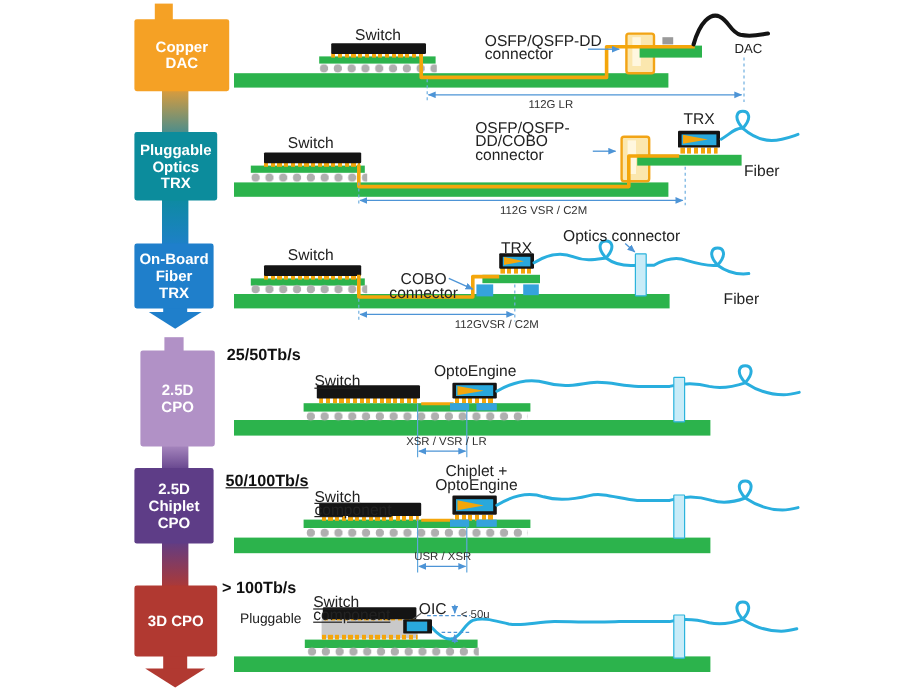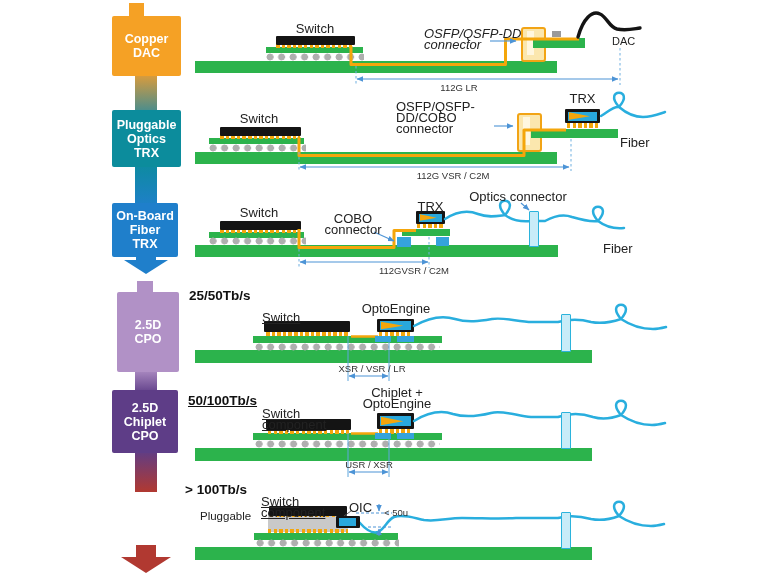--- a/index.html
+++ b/index.html
@@ -47,21 +47,21 @@
   <div class="band" style="left:135px;top:74px;width:22px;height:40px;background:linear-gradient(#DE9C3A,#3F8C93);"></div>
   <div class="band" style="left:135px;top:160px;width:22px;height:48px;background:linear-gradient(#0C8C9C,#1F7FCB);"></div>
   <div class="band" style="left:136px;top:250px;width:20px;height:11px;background:#1F7FCB;"></div>
   <div class="tri" style="left:124px;top:260px;border-left:22px solid transparent;border-right:22px solid transparent;border-top:14px solid #1F7FCB;"></div>
   <div class="abs" style="left:137px;top:281px;width:16px;height:13px;background:#B191C6;z-index:1;"></div>
   <div class="band" style="left:135px;top:368px;width:22px;height:26px;background:linear-gradient(#B191C6,#5E3D87);"></div>
   <div class="band" style="left:135px;top:450px;width:22px;height:42px;background:linear-gradient(#5E3D87,#B13931);"></div>
   <div class="band" style="left:136px;top:545px;width:20px;height:13px;background:#B13931;"></div>
   <div class="tri" style="left:121px;top:557px;border-left:25px solid transparent;border-right:25px solid transparent;border-top:16px solid #B13931;"></div>
 
-  <div class="stage" style="left:112px;top:16px;width:69px;height:60px;background:#F5A125;">
+  <div class="stage" style="left:112px;top:16px;width:79px;height:60px;background:#F5A125;">
     <div class="stage-label">Copper
 DAC</div>
   </div>
   <div class="stage" style="left:112px;top:110px;width:69px;height:57px;background:#0C8C9C;">
     <div class="stage-label">Pluggable
 Optics
 TRX</div>
   </div>
   <div class="stage" style="left:112px;top:203px;width:66px;height:54px;background:#1F7FCB;">
     <div class="stage-label">On-Board
@@ -69,20 +69,23 @@
 TRX</div>
   </div>
   <div class="stage" style="left:117px;top:292px;width:62px;height:80px;background:#B191C6;">
     <div class="stage-label">2.5D
 CPO</div>
   </div>
   <div class="stage" style="left:112px;top:390px;width:66px;height:63px;background:#5E3D87;">
     <div class="stage-label">2.5D
 Chiplet
 CPO</div>
+  </div>
+  <div class="stage" style="left:112px;top:488px;width:69px;height:59px;background:#B13931;">
+    <div class="stage-label">3D CPO</div>
   </div>
 
   <div class="pcb" style="left:195px;top:61px;width:362px;height:12px;"></div>
   <div class="pcb" style="left:266px;top:47px;width:97px;height:6px;"></div>
   <div class="pins" style="left:276px;top:44px;width:78px;height:4px;"></div>
   <div class="chip" style="left:276px;top:36px;width:79px;height:9px;"></div>
   <div class="balls" style="left:266px;top:53px;width:98px;"></div>
   <div class="yconn" style="left:521px;top:27px;width:21px;height:31px;"></div>
   <div class="yconn-in" style="left:527px;top:31px;width:7px;height:24px;"></div>
   <div class="pcb" style="left:533px;top:38px;width:52px;height:10px;"></div>
@@ -205,34 +208,34 @@
     <path d="M521,203 L529,210" stroke="#4D94D6" stroke-width="1.1" fill="none" marker-end="url(#arw)"></path>
     <path d="M351,511 L344,516" stroke="#555555" stroke-width="0.9" fill="none"></path>
 
     <path d="M356,513 H392" stroke="#4D94D6" stroke-width="1" stroke-dasharray="3 2" fill="none"></path>
     <path d="M368,527 H392" stroke="#4D94D6" stroke-width="1" stroke-dasharray="3 2" fill="none"></path>
     <path d="M379,504 V511" stroke="#4D94D6" stroke-width="1.1" fill="none" marker-end="url(#arw)"></path>
     <path d="M379,536 V529" stroke="#4D94D6" stroke-width="1.1" fill="none" marker-end="url(#arw)"></path>
   </svg>
 
   <div class="lbl c" style="left:283px;top:23px;width:64px;">Switch</div>
-  <div class="lbl" style="left:424px;top:28px;width:104px;font-style:italic;">OSFP/QSFP-DD
+  <div class="lbl" style="left:404px;top:28px;width:104px;">OSFP/QSFP-DD
 connector</div>
   <div class="lbl" style="left:612px;top:36px;width:40px;font-size:11px;">DAC</div>
   <div class="dim" style="left:420px;top:83px;width:78px;">112G LR</div>
 
   <div class="lbl c" style="left:227px;top:113px;width:64px;">Switch</div>
   <div class="lbl" style="left:396px;top:101px;width:132px;">OSFP/QSFP-DD/COBO
 connector</div>
   <div class="lbl c" style="left:565px;top:93px;width:35px;">TRX</div>
   <div class="lbl" style="left:620px;top:137px;width:40px;">Fiber</div>
   <div class="dim" style="left:405px;top:171px;width:96px;">112G VSR / C2M</div>
 
   <div class="lbl c" style="left:227px;top:207px;width:64px;">Switch</div>
-  <div class="lbl c" style="left:324px;top:213px;width:58px;">COBO
+  <div class="lbl c" style="left:324px;top:227px;width:58px;">COBO
 connector</div>
   <div class="lbl c" style="left:414px;top:201px;width:33px;">TRX</div>
   <div class="lbl c" style="left:468px;top:191px;width:100px;">Optics connector</div>
   <div class="lbl" style="left:603px;top:243px;width:40px;">Fiber</div>
   <div class="dim" style="left:368px;top:266px;width:92px;">112GVSR / C2M</div>
 
   <div class="rate" style="left:189px;top:288px;">25/50Tb/s</div>
   <div class="lbl u" style="left:262px;top:312px;width:56px;">Switch</div>
   <div class="lbl c" style="left:360px;top:303px;width:72px;">OptoEngine</div>
   <div class="dim" style="left:330px;top:364px;width:84px;">XSR / VSR / LR</div>

